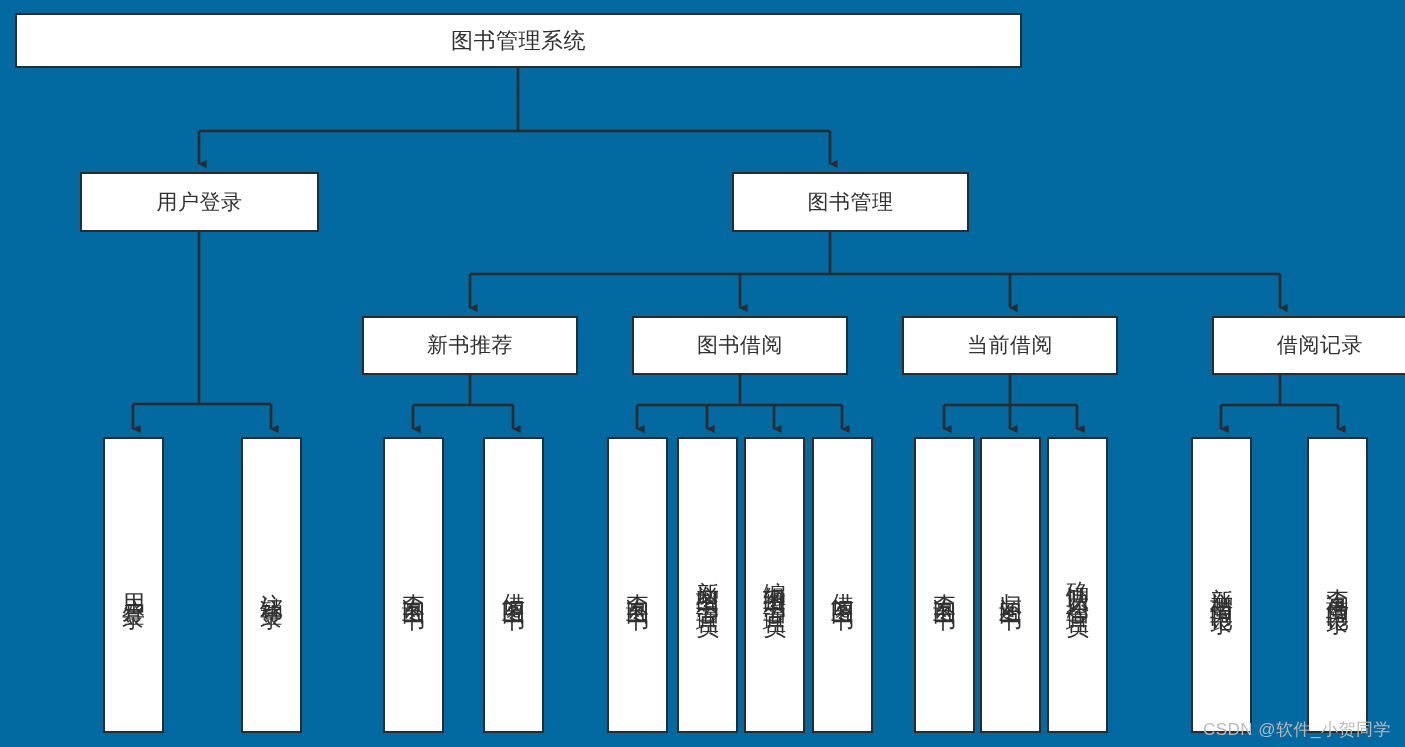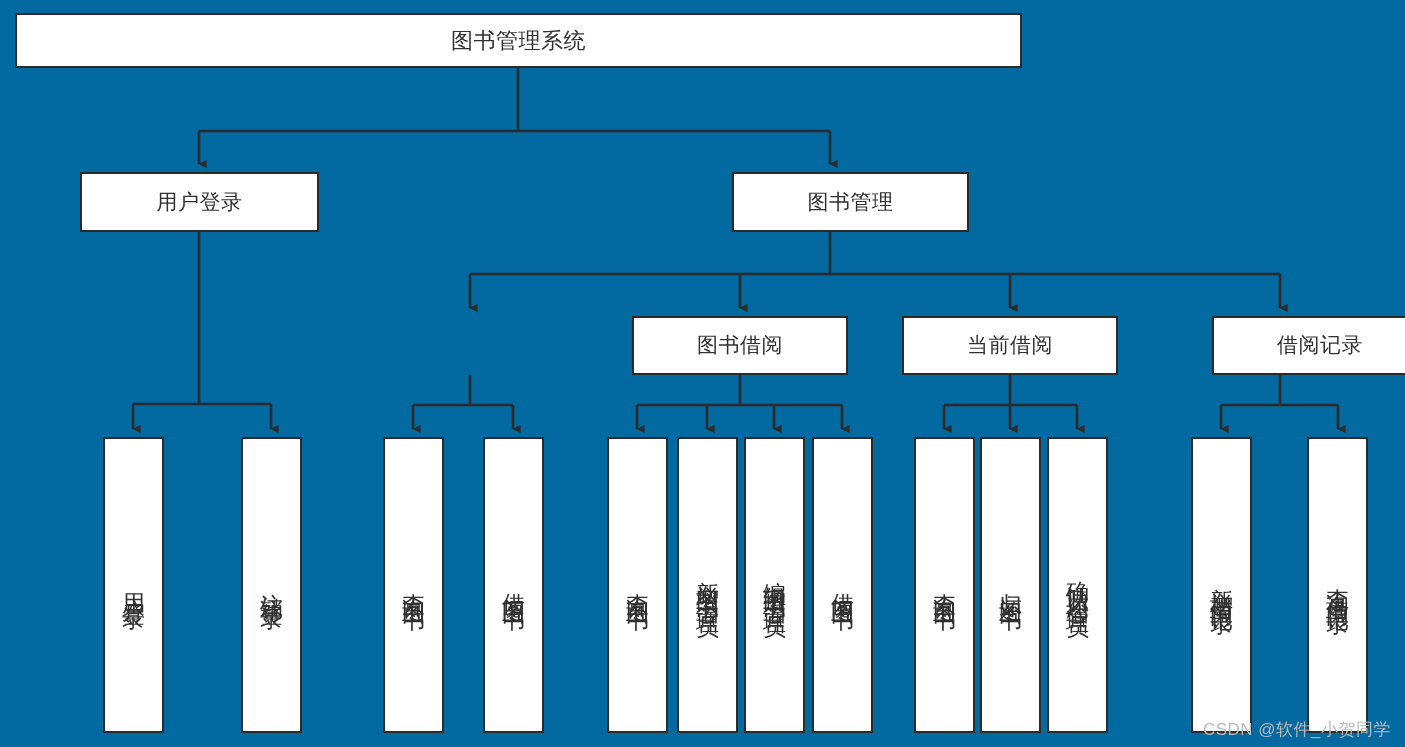--- a/index.html
+++ b/index.html
@@ -137,20 +137,23 @@
   </div>
 
   <div class="node horiz" style="left:80px; top:172px; width:239px; height:60px;">
     <span class="node-label">用户登录</span>
   </div>
 
   <div class="node horiz" style="left:712px; top:172px; width:237px; height:60px;margin-left:20px;">
     <span class="node-label">图书管理</span>
   </div>
 
+  <div class="node horiz" style="left:362px; top:316px; width:216px; height:59px;">
+    <span class="node-label">新书推荐</span>
+  </div>
 
   <div class="node horiz" style="left:902px; top:316px; width:216px; height:59px;">
     <span class="node-label">当前借阅</span>
   </div>
 
   <div class="node horiz" style="left:632px; top:316px; width:216px; height:59px;">
     <span class="node-label">图书借阅</span>
   </div>
 
   <div class="node horiz" style="left:1212px; top:316px; width:216px; height:59px;">

